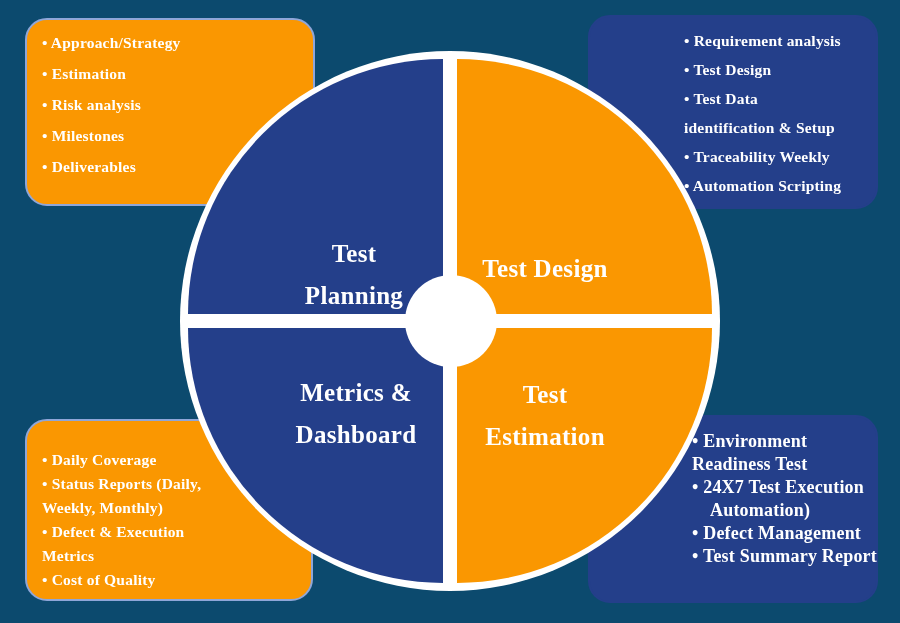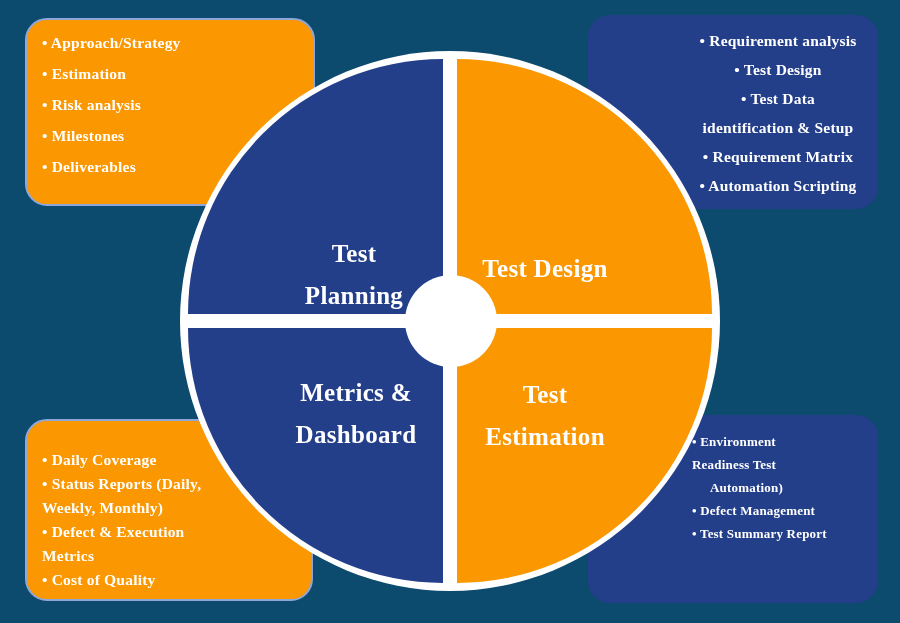--- a/index.html
+++ b/index.html
@@ -11,25 +11,25 @@
   .info-box{
     position:absolute;border-radius:22px;color:#ffffff;
     font-size:15.5px;font-weight:700;letter-spacing:.2px;
     box-sizing:border-box;
   }
   .box-orange{background:#FA9701;border:2px solid #8FA6D8;}
   .box-blue{background:#243F8A;border:2px solid #243F8A;}
   .box-tl{left:25px;top:18px;width:290px;height:188px;padding:7px 8px 0 15px;}
   .box-tl .line{line-height:31px;}
   .box-tr{left:588px;top:15px;width:290px;height:194px;padding:9px 4px 0 94px;}
-  .box-tr .line{line-height:29px;text-align:center;}
+  .box-tr .line{line-height:29px;}
   .box-bl{left:25px;top:419px;width:288px;height:182px;padding:27px 8px 0 15px;}
   .box-bl .line{line-height:24px;}
   .box-br{left:588px;top:415px;width:290px;height:188px;padding:13px 4px 0 102px;}
-  .box-br .line{line-height:23px;font-size:13px;}
+  .box-br .line{line-height:23px;font-size:18px;}
   .line{white-space:nowrap;}
   .ind-1{margin-left:14px;}
   .ind-2{margin-left:18px;}
   
   .circle{position:absolute;left:188px;top:59px;width:524px;height:524px;}
   .ring{
     position:absolute;left:-8px;top:-8px;width:540px;height:540px;
     border-radius:50%;background:#ffffff;
   }
   .quads{
@@ -69,36 +69,37 @@
       <div class="line">•  Risk analysis</div>
       <div class="line">•  Milestones</div>
       <div class="line">•  Deliverables</div>
     </div>
 
   <div class="info-box box-blue box-tr">
       <div class="line">•  Requirement analysis</div>
       <div class="line">•  Test Design</div>
       <div class="line">•  Test Data</div>
       <div class="line">identification &amp; Setup</div>
-      <div class="line">•  Requirement Matrix</div>
+      <div class="line">•  Traceability Weekly</div>
       <div class="line">•  Automation Scripting</div>
     </div>
 
   <div class="info-box box-orange box-bl">
       <div class="line">•  Daily Coverage</div>
       <div class="line">•  Status Reports (Daily,</div>
       <div class="line">Weekly, Monthly)</div>
       <div class="line">•  Defect &amp; Execution</div>
       <div class="line">Metrics</div>
       <div class="line">•  Cost of Quality</div>
     </div>
 
   <div class="info-box box-blue box-br">
       <div class="line">• Environment</div>
       <div class="line">Readiness Test</div>
+      <div class="line">• 24X7 Test Execution</div>
       <div class="line ind-2">Automation)</div>
       <div class="line">• Defect Management</div>
       <div class="line">• Test Summary Report</div>
     </div>
 
   <div class="circle">
     <div class="ring"></div>
     <div class="quads">
       <div class="quad q-blue q-tl"></div>
       <div class="quad q-orange q-tr"></div>

